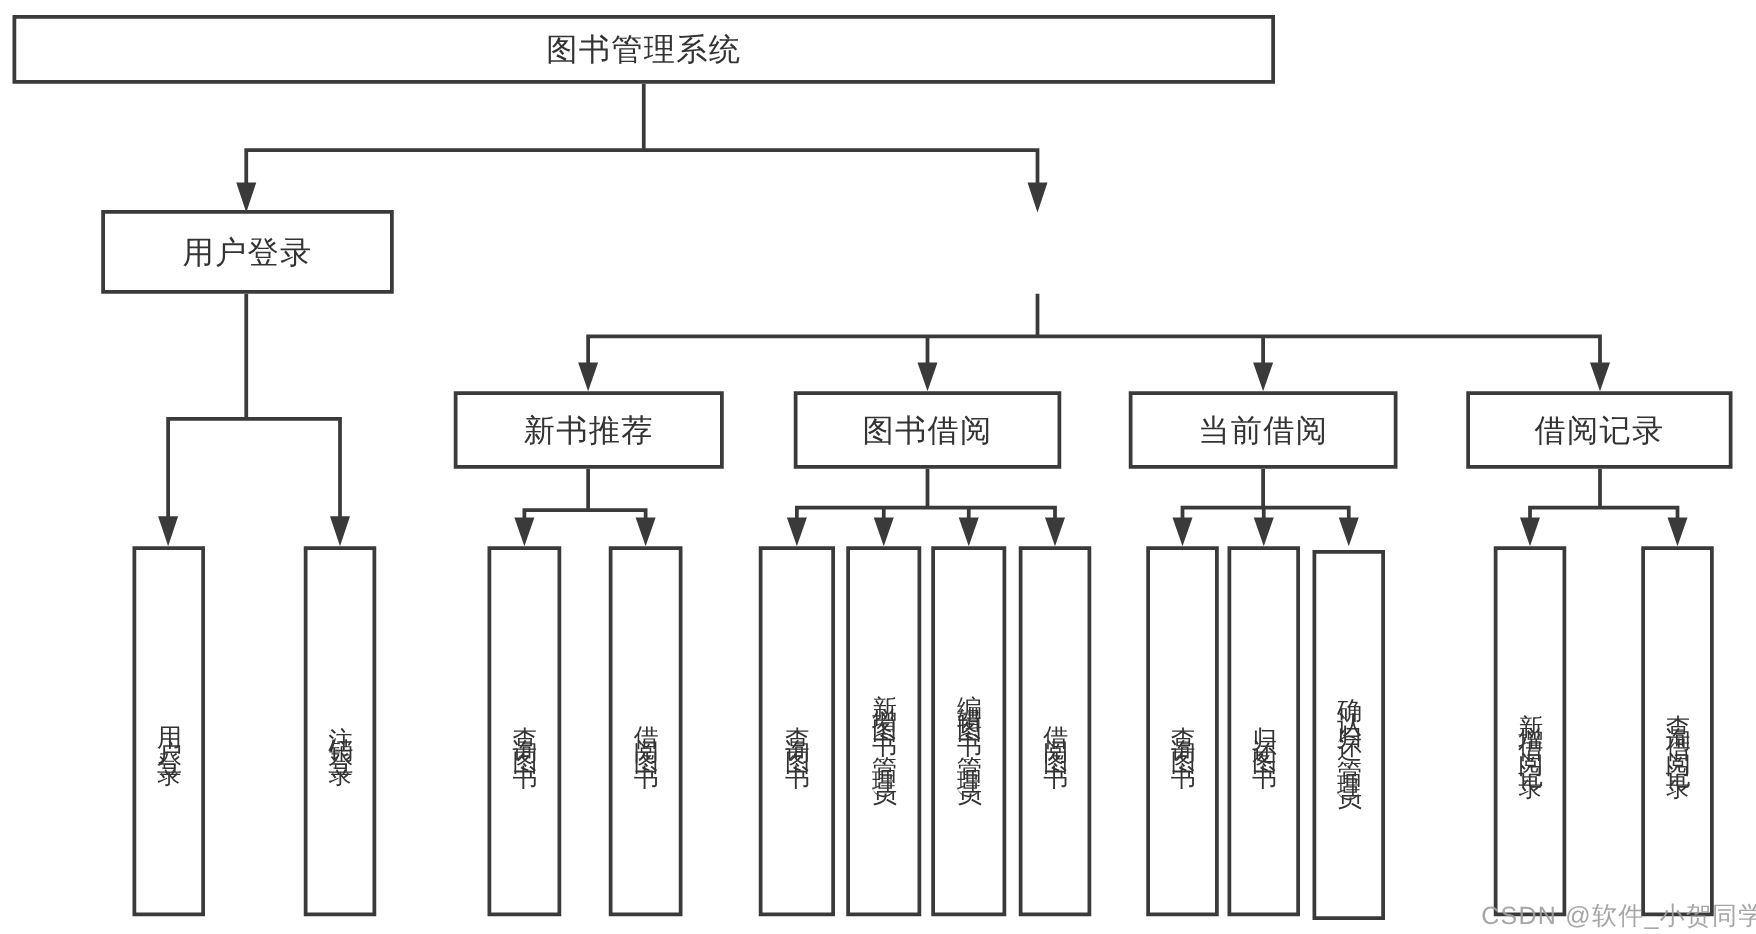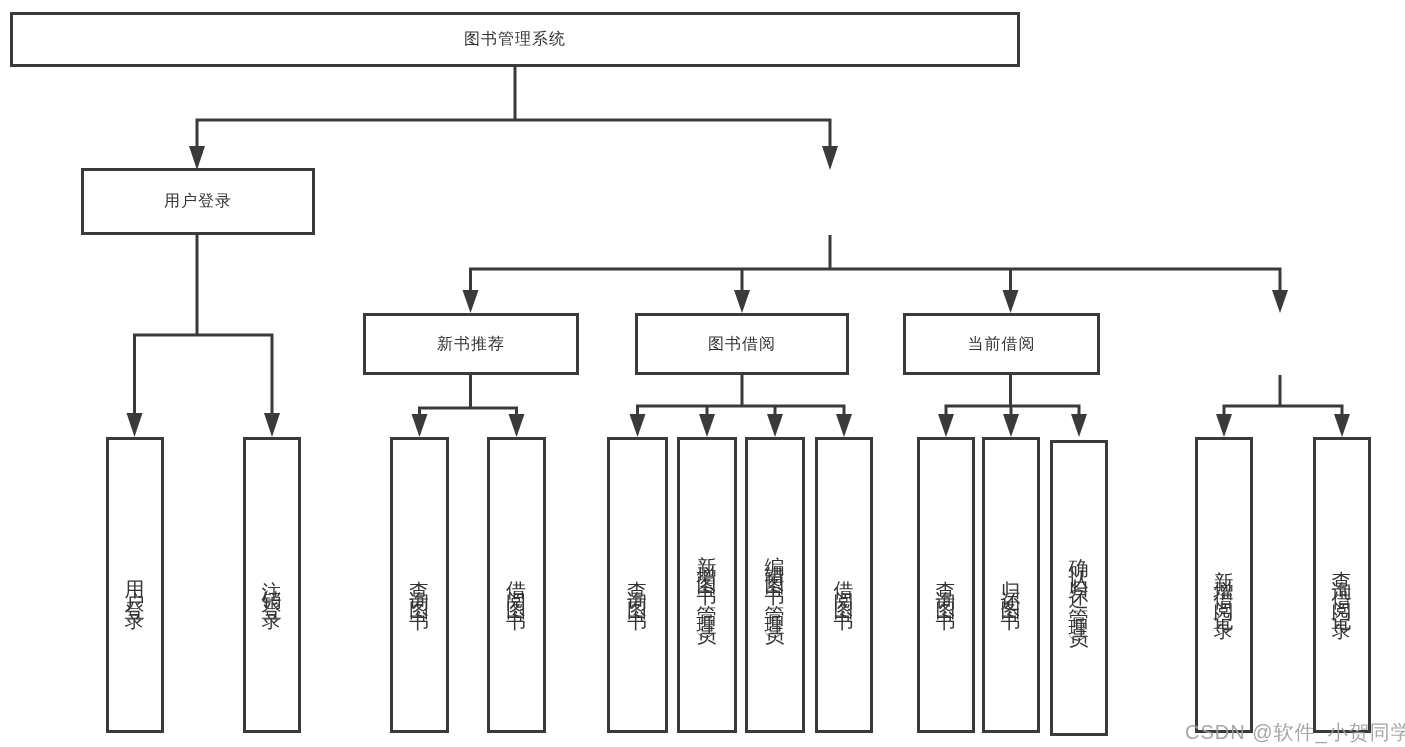--- a/index.html
+++ b/index.html
@@ -25,21 +25,21 @@
     position: absolute;
     box-sizing: border-box;
     background: #ffffff;
     border: 3px solid #3a3a3a;
     display: flex;
     align-items: center;
     justify-content: center;
     color: #333333;
   }
   .node-h .lbl {
-    font-size: 16px;
+    font-size: 25px;
     letter-spacing: 1px;
     white-space: nowrap;
   }
   .node-v .lbl {
     writing-mode: vertical-rl;
     text-orientation: mixed;
     font-size: 20px;
     line-height: 1;
     letter-spacing: 10px;
     white-space: nowrap;
@@ -107,22 +107,25 @@
   <div class="node node-h" style="left:81px; top:168px; width:234px; height:67px;">
     <span class="lbl">用户登录</span>
   </div>
 
   <div class="node node-h" style="left:635px; top:313px; width:214px; height:62px;">
     <span class="lbl">图书借阅</span>
   </div>
   <div class="node node-h" style="left:363px; top:313px; width:216px; height:62px;">
     <span class="lbl">新书推荐</span>
   </div>
-  <div class="node node-h" style="left:903px; top:313px; width:197px; height:62px;">
+  <div class="node node-h" style="left:903px; top:313px; width:215px; height:62px;">
     <span class="lbl">当前借阅</span>
+  </div>
+  <div class="node node-h" style="left:1173px; top:313px; width:213px; height:62px;">
+    <span class="lbl">借阅记录</span>
   </div>
 
   <div class="node node-v" style="left:106px; top:437px; width:58px; height:296px;">
     <span class="lbl">用户登录</span>
   </div>
   <div class="node node-v" style="left:243px; top:437px; width:58px; height:296px;">
     <span class="lbl">注销登录</span>
   </div>
 
   <div class="node node-v" style="left:390px; top:437px; width:59px; height:296px;">

